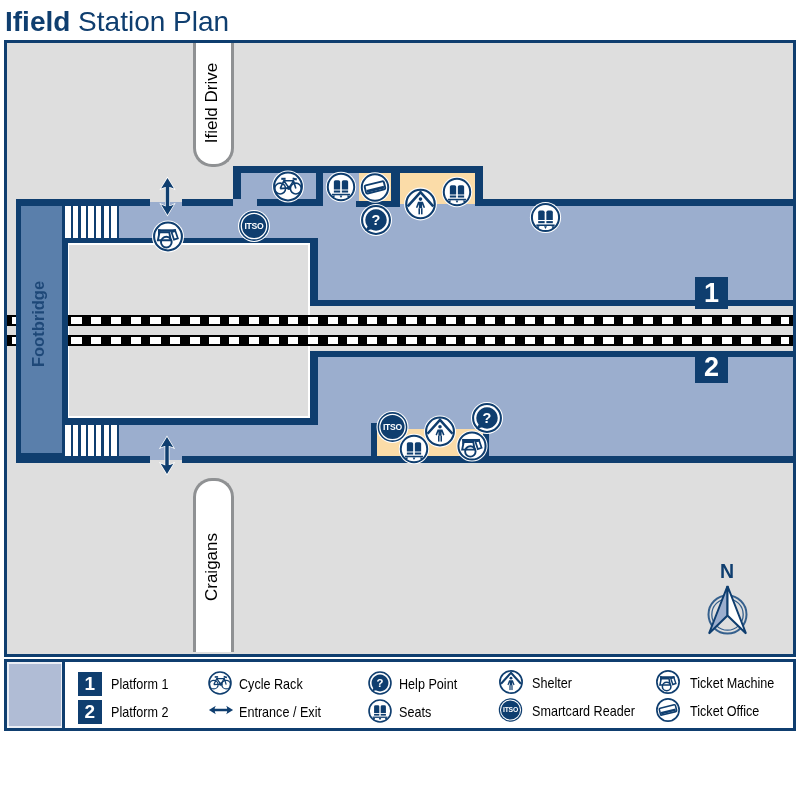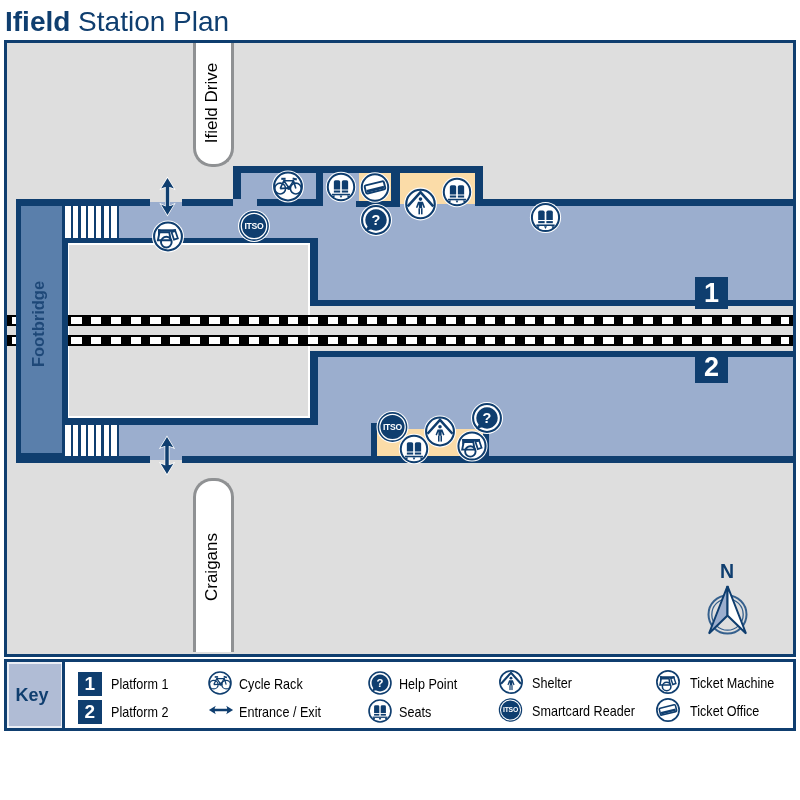--- a/index.html
+++ b/index.html
@@ -177,21 +177,20 @@
     <use href="#seats" x="-20" y="-20" transform="translate(380,711) scale(0.63)"></use>
     <use href="#shelter" x="-20" y="-20" transform="translate(511,682) scale(0.64)"></use>
     <use href="#itso" x="-20" y="-20" transform="translate(510.5,710) scale(0.63)"></use>
     <use href="#tmachine" x="-20" y="-20" transform="translate(668,682) scale(0.64)"></use>
     <use href="#toffice" x="-20" y="-20" transform="translate(668,710) scale(0.64)"></use>
     <use href="#varrow" x="-7" y="-20" transform="translate(221,710) rotate(90) scale(0.63)"></use>
   </svg>
 
   <div class="abs" style="left:4px;top:659px;width:786px;height:66px;border:3px solid #0F3E6F;background:#fff;"></div>
   <div class="abs" style="left:7px;top:662px;width:55px;height:66px;background:#B0BCD5;border-right:3px solid #0F3E6F;box-shadow:inset 2px 2px 0 0 rgba(255,255,255,.75), inset -1px -2px 0 0 rgba(255,255,255,.75);"></div>
-  <div class="abs ctr" style="left:7px;top:662px;width:55px;height:66px;color:#0F3E6F;font-weight:bold;font-size:18px;padding-right:5px;box-sizing:border-box;">Key</div>
   <div class="abs navy ctr" style="left:78px;top:672px;width:23.5px;height:23.5px;color:#fff;font-weight:bold;font-size:19px;">1</div>
   <div class="abs navy ctr" style="left:78px;top:700px;width:23.5px;height:23.5px;color:#fff;font-weight:bold;font-size:19px;">2</div>
   <div class="abs" style="left:111px;top:674.5px;font-size:15px;color:#000;white-space:nowrap;transform:scaleX(0.84);transform-origin:0 0;">Platform 1</div>
   <div class="abs" style="left:111px;top:702.5px;font-size:15px;color:#000;white-space:nowrap;transform:scaleX(0.84);transform-origin:0 0;">Platform 2</div>
   <div class="abs" style="left:239px;top:674.5px;font-size:15px;color:#000;white-space:nowrap;transform:scaleX(0.84);transform-origin:0 0;">Cycle Rack</div>
   <div class="abs" style="left:239px;top:702.5px;font-size:15px;color:#000;white-space:nowrap;transform:scaleX(0.84);transform-origin:0 0;">Entrance / Exit</div>
   <div class="abs" style="left:399px;top:674.5px;font-size:15px;color:#000;white-space:nowrap;transform:scaleX(0.84);transform-origin:0 0;">Help Point</div>
   <div class="abs" style="left:399px;top:702.5px;font-size:15px;color:#000;white-space:nowrap;transform:scaleX(0.84);transform-origin:0 0;">Seats</div>
   <div class="abs" style="left:532px;top:674px;font-size:15px;color:#000;white-space:nowrap;transform:scaleX(0.84);transform-origin:0 0;">Shelter</div>
   <div class="abs" style="left:532px;top:702px;font-size:15px;color:#000;white-space:nowrap;transform:scaleX(0.84);transform-origin:0 0;">Smartcard Reader</div>

